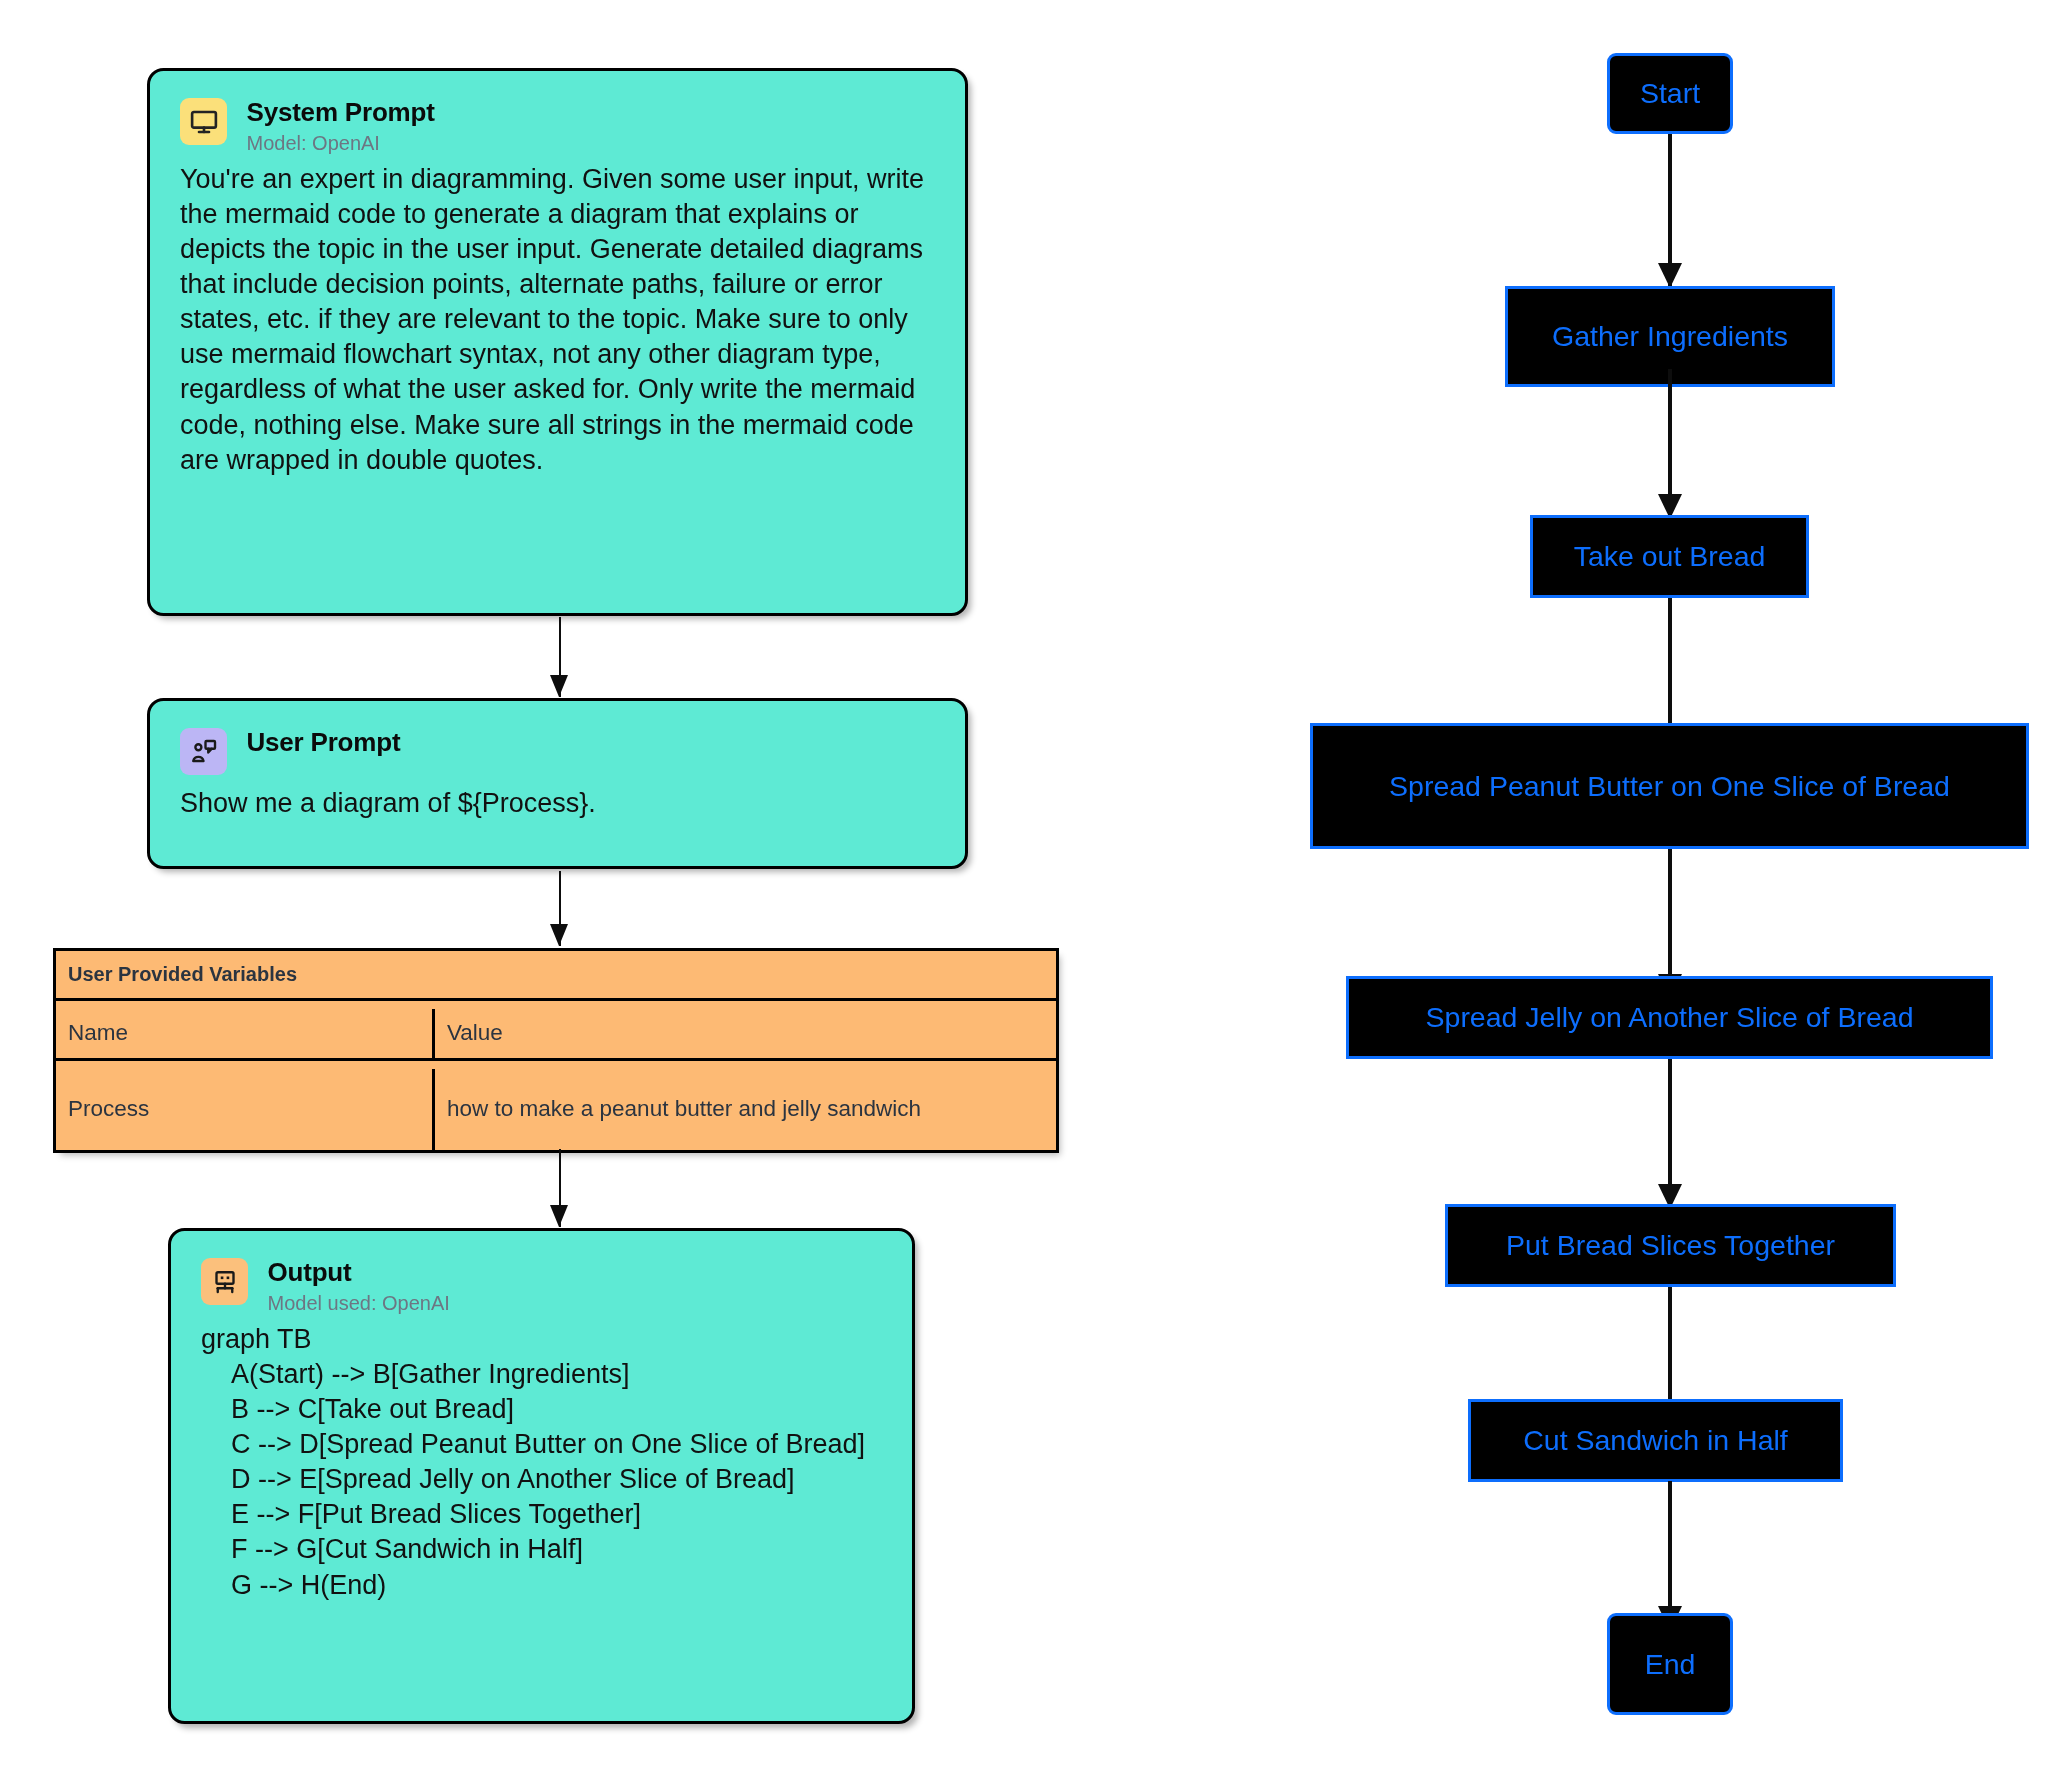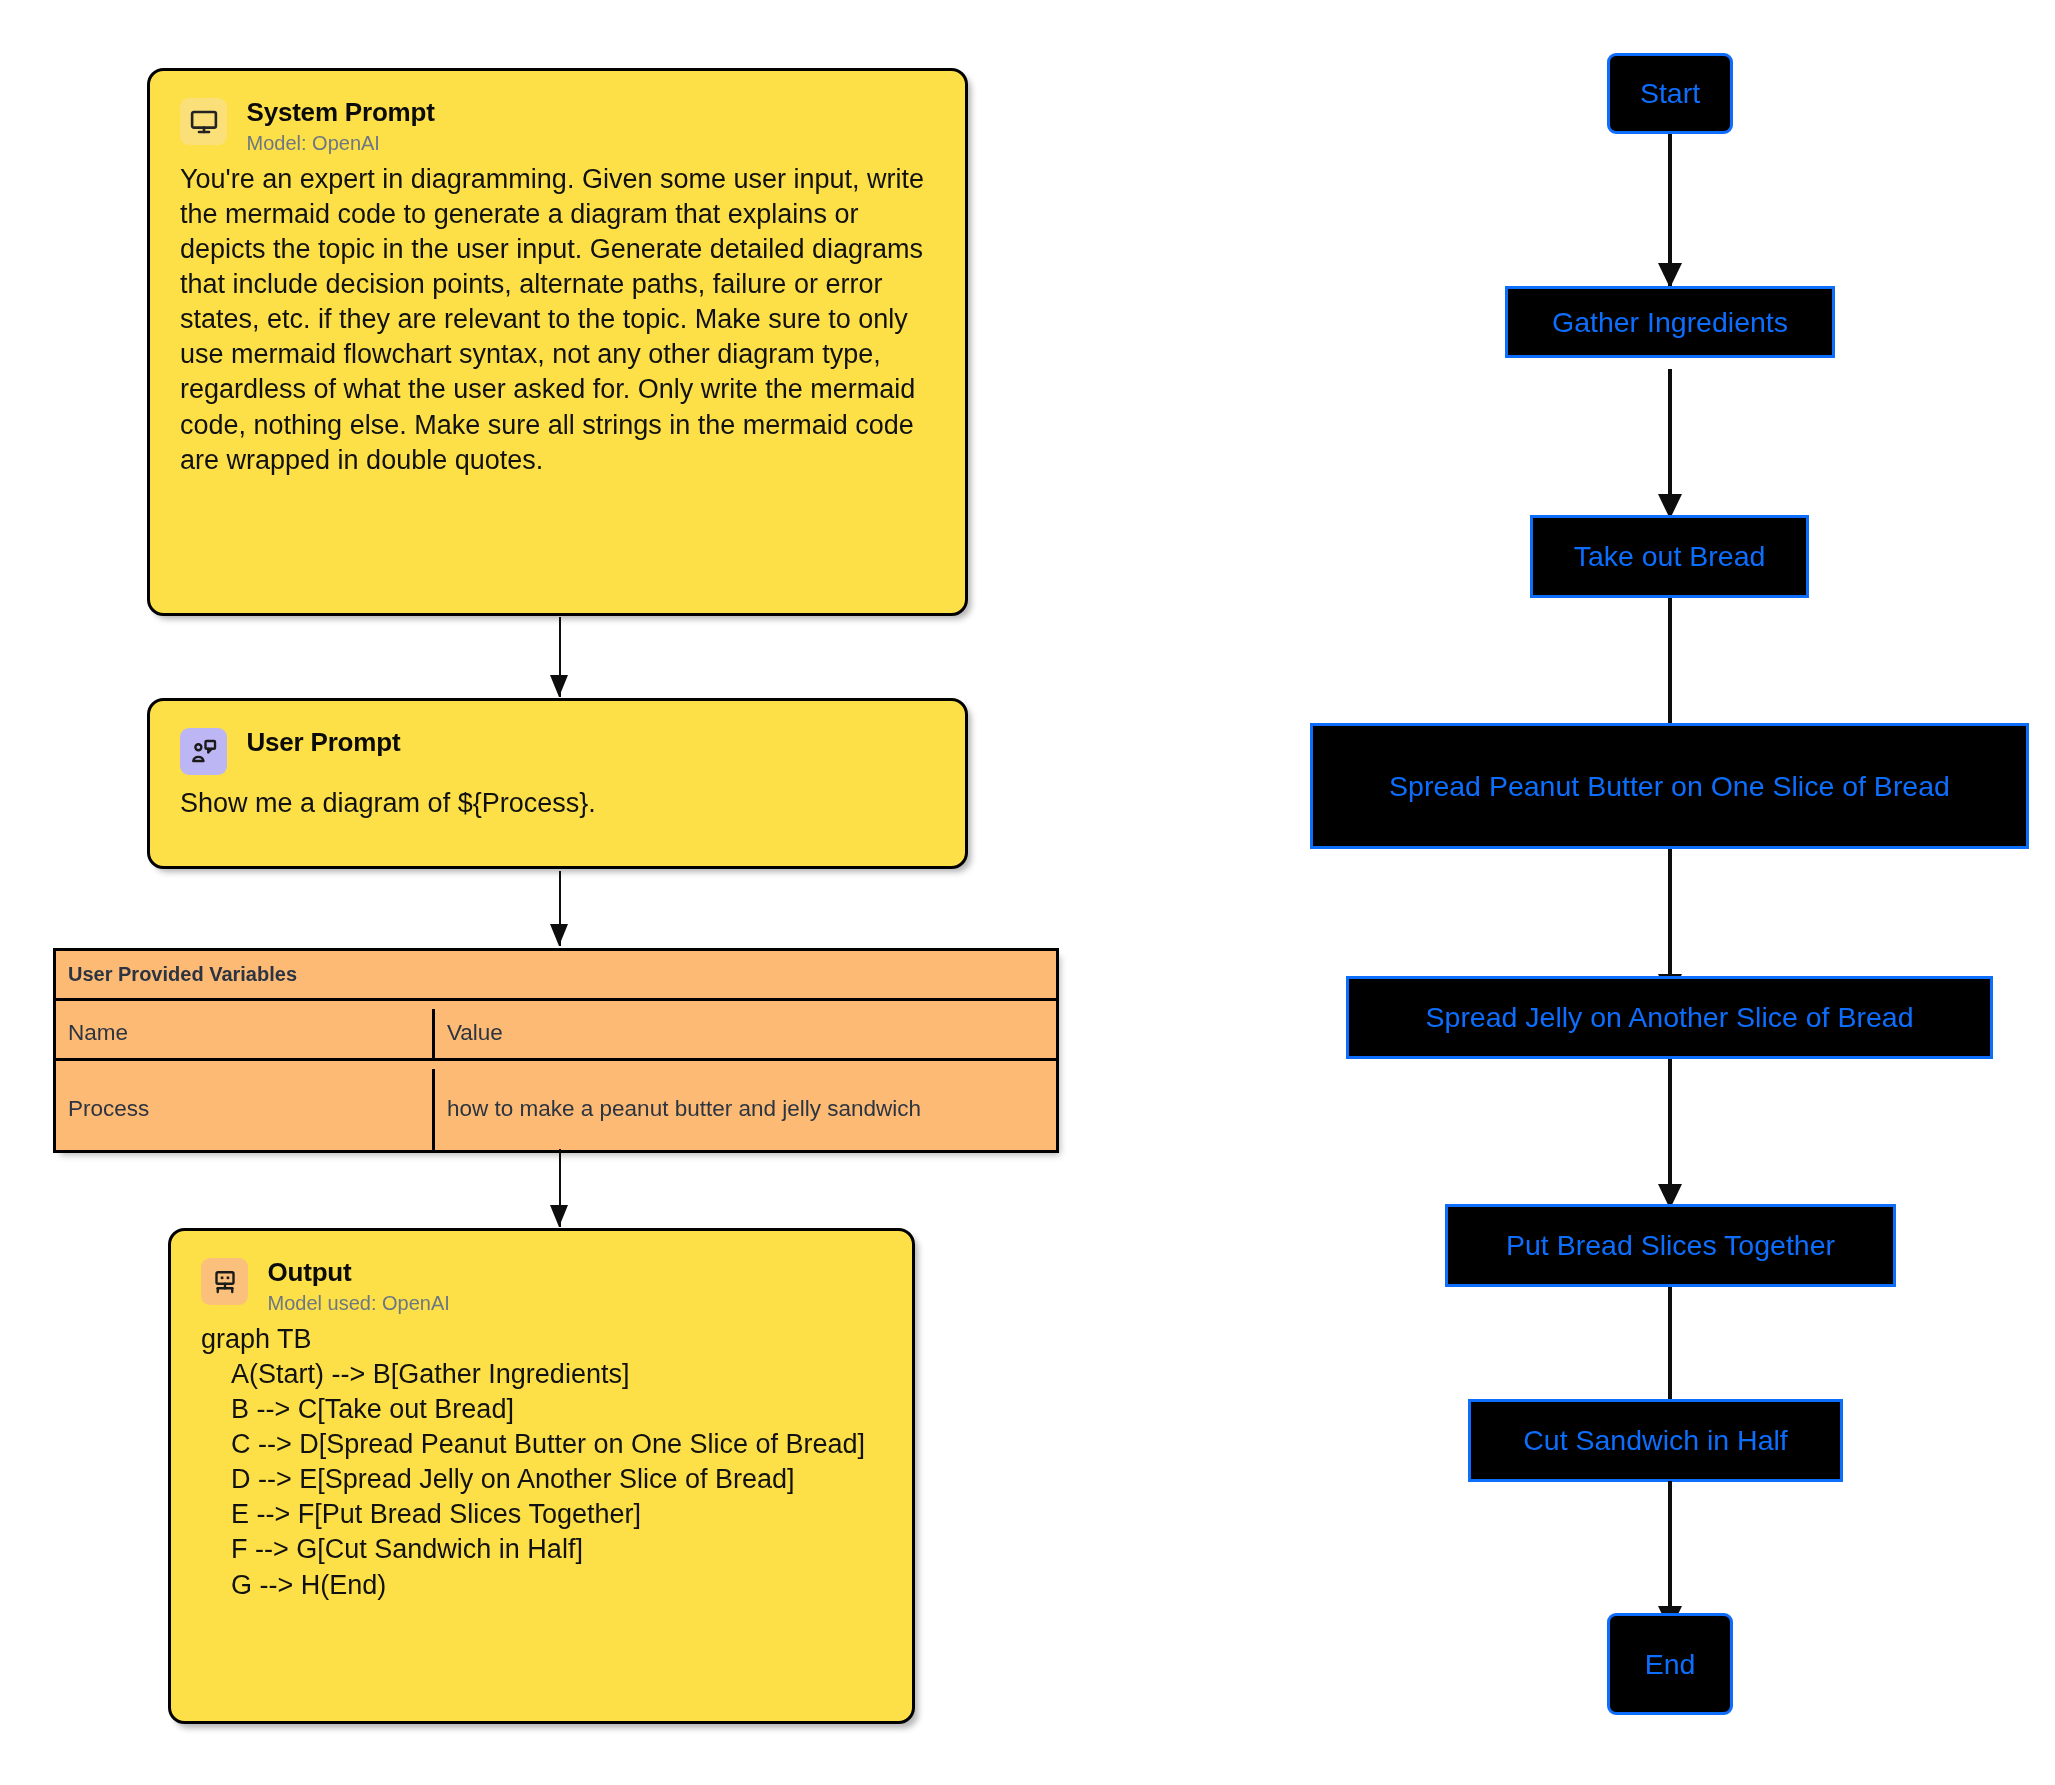--- a/index.html
+++ b/index.html
@@ -5,21 +5,21 @@
   html,body{margin:0;padding:0;background:#ffffff;}
   body{
     width:2056px;height:1786px;position:relative;overflow:hidden;
     font-family:"Liberation Sans",sans-serif;
     -webkit-font-smoothing:antialiased;
   }
 
   
   .card{
     position:absolute;
-    background:#fde047;
+    background:#5eead4;
     border:3px solid #000000;
     border-radius:16.5px;
     box-sizing:border-box;
     box-shadow:4.5px 5.3px 6.8px -2.3px rgba(0,0,0,0.30);
     padding:25.5px 30px 22.5px 30px;
   }
   .card-head{display:flex;align-items:flex-start;gap:19.5px;}
   .icon-badge{
     width:47px;height:47px;border-radius:9px;flex:0 0 auto;
     display:flex;align-items:center;justify-content:center;
@@ -199,21 +199,21 @@
 </div>
 
 <div class="mnode round" style="left:1607px;top:53px;width:126px;height:81px;">
   <span>Start</span>
 </div>
 <div class="marrow" style="left:1668px;top:134px;height:154px;">
   <div class="stem" style="height:154px;"></div>
     <div class="head"></div>
 </div>
 
-<div class="mnode" style="left:1505px;top:286px;width:330px;height:72px;">
+<div class="mnode" style="left:1505px;top:286px;width:330px;height:101px;">
   <span>Gather Ingredients</span>
 </div>
 <div class="marrow" style="left:1668px;top:369px;height:150px;">
   <div class="stem" style="height:150px;"></div>
     <div class="head"></div>
 </div>
 
 <div class="mnode" style="left:1530px;top:515px;width:279px;height:83px;">
   <span>Take out Bread</span>
 </div>

